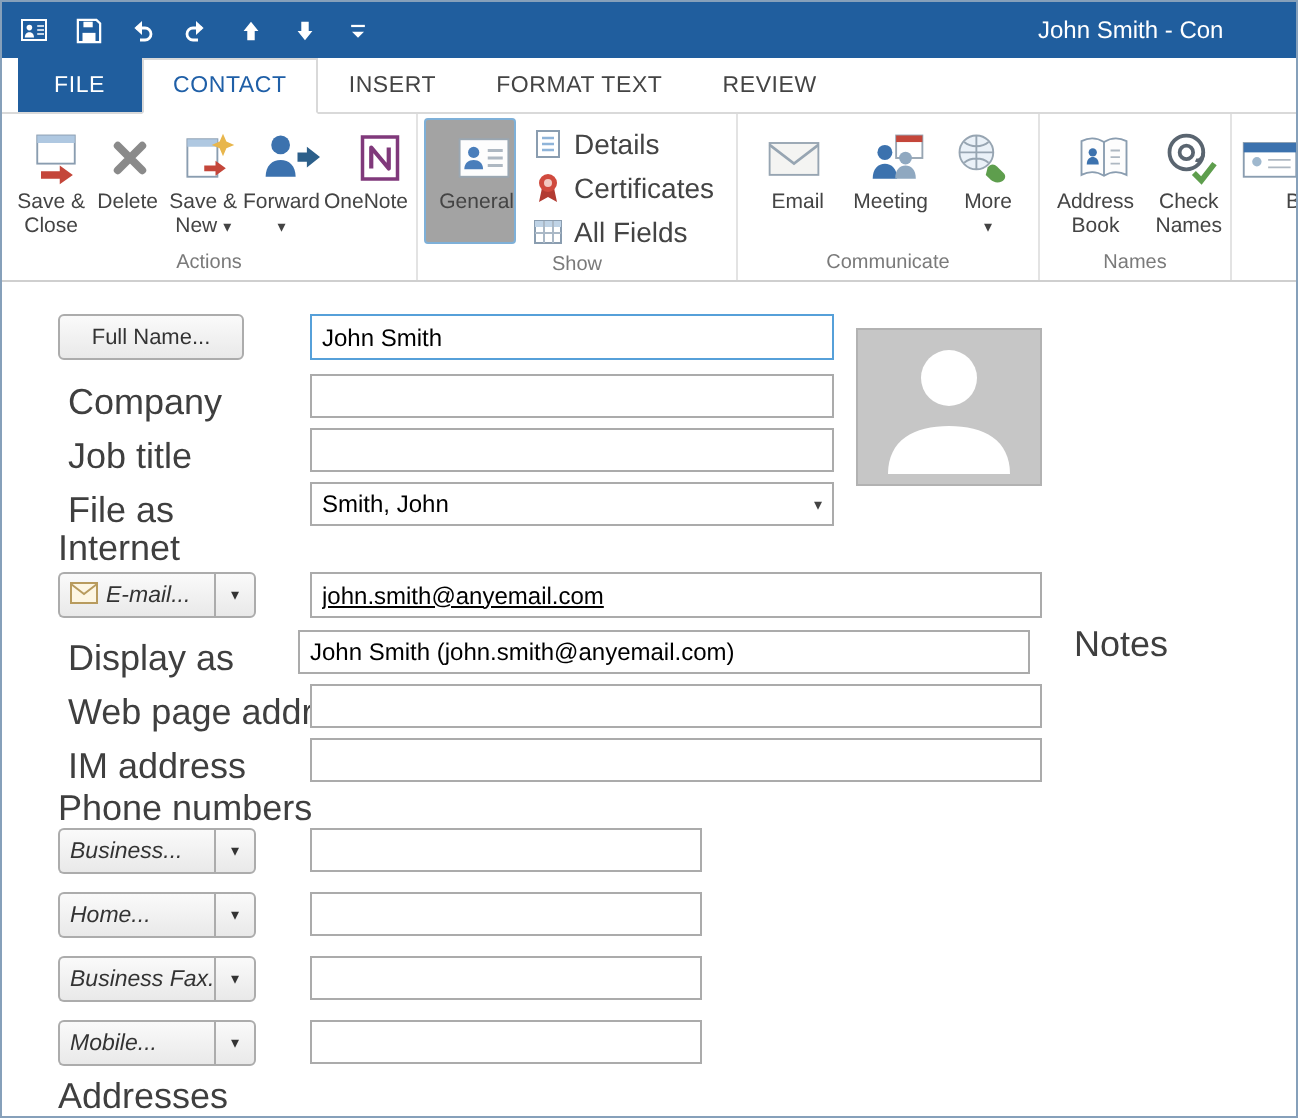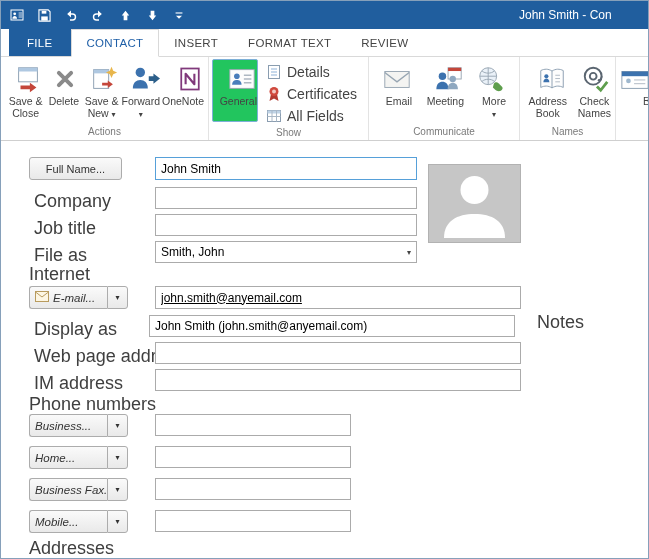--- a/index.html
+++ b/index.html
@@ -26,21 +26,21 @@
                 border-bottom:1px solid #fff; margin-bottom:-1px; }
 
   
   .ribbon { position:absolute; top:56px; left:0; right:0; height:84px; background:#fff;
             border-bottom:1px solid #CFCFCF; display:flex; }
   .rgroup { height:100%; border-right:1px solid #E3E3E3; display:flex; flex-direction:column; }
   .rgroup-content { flex:1; display:flex; align-items:flex-start; padding:2px 3px 0; }
   .rgroup-label { height:15px; text-align:center; font-size:10px; color:#7A7A7A; line-height:13px; }
   .rbtn { display:flex; flex-direction:column; align-items:flex-end; height:63px; padding-top:2px;
           border:1px solid transparent; border-radius:2px; cursor:default; }
-  .rbtn.selected { background:#22c55e; border-color:#7EB0D8;padding-left:28px; }
+  .rbtn.selected { background:#a3a3a3; border-color:#7EB0D8;padding-left:28px; }
   .ricon { height:33px; display:flex; align-items:center; justify-content:center; }
   .rlabel { font-size:10.5px; color:#444; line-height:12px; text-align:center; }
   .l { display:block; min-height:12px; white-space:nowrap; }
   .caret { font-size:8px; color:#444; }
   .show-stack { display:flex; flex-direction:column; gap:2px; margin-left:5px; padding-top:3px; }
   .rbtn-small { display:flex; align-items:center; gap:5px; height:20px; font-size:14px;
                 color:#444; padding:0 3px; }
   .ricon16 { width:16px; height:16px; display:flex; align-items:center; justify-content:center; }
 
   

